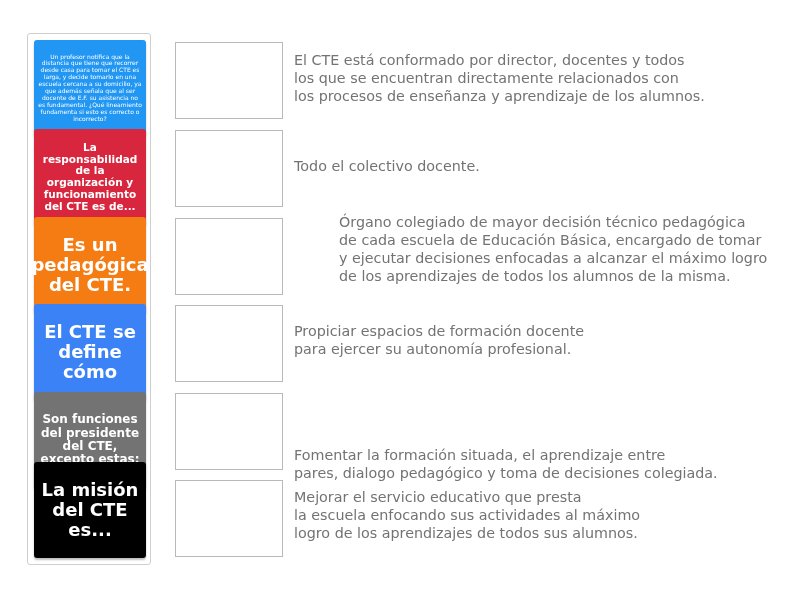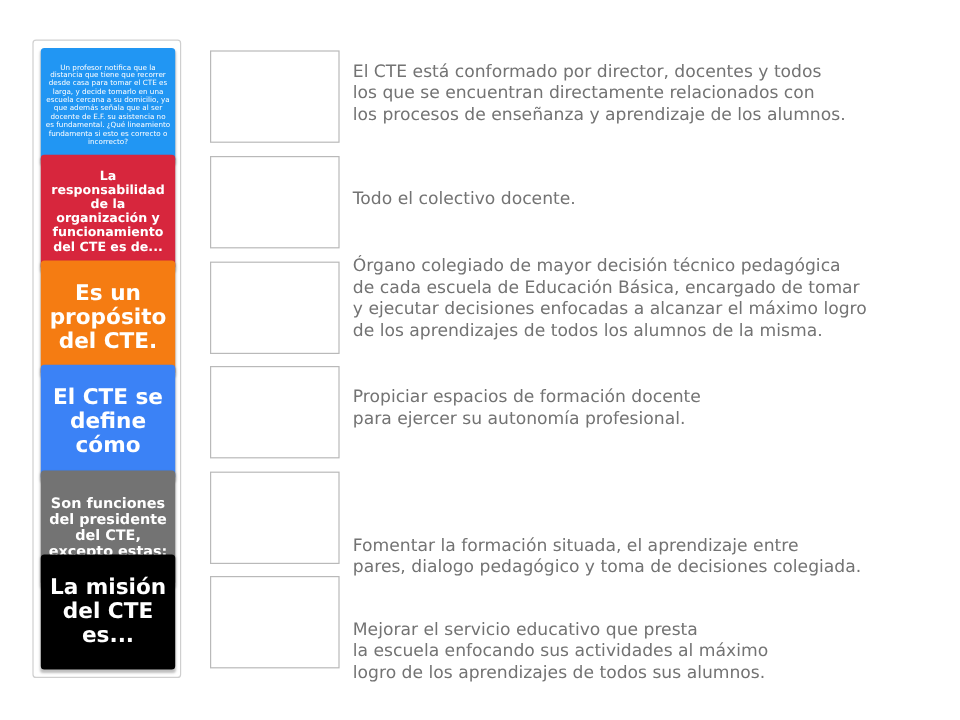--- a/index.html
+++ b/index.html
@@ -33,21 +33,21 @@
 <body>
 
 <div class="tray">
   <div class="card" style="top:6px;background:#2196f3;font-size:6px;line-height:1.15;font-weight:normal;">
     <span>Un profesor notifica que la distancia que tiene que recorrer desde casa para tomar el CTE es larga, y decide tomarlo en una escuela cercana a su domicilio, ya que además señala que al ser docente de E.F. su asistencia no es fundamental. ¿Qué lineamiento fundamenta si esto es correcto o incorrecto?</span>
   </div>
   <div class="card" style="top:95px;background:#d7263d;font-size:10.5px;">
     <span>La responsabilidad de la organización y funcionamiento del CTE es de...</span>
   </div>
   <div class="card" style="top:183px;background:#f57c12;font-size:18px;">
-    <span>Es un propósito del CTE.</span>
+    <span>Es un pedagógica del CTE.</span>
   </div>
   <div class="card" style="top:270px;background:#3b82f6;font-size:18px;">
     <span>El CTE se define cómo</span>
   </div>
   <div class="card" style="top:358px;background:#737373;font-size:12px;">
     <span>Son funciones del presidente del CTE, excepto estas:</span>
   </div>
   <div class="card" style="top:428px;background:#000000;font-size:18px;">
     <span>La misión del CTE es...</span>
   </div>
@@ -57,23 +57,23 @@
 <div class="slot" style="top:130px;"></div>
 <div class="slot" style="top:218px;"></div>
 <div class="slot" style="top:305px;"></div>
 <div class="slot" style="top:393px;"></div>
 <div class="slot" style="top:480px;"></div>
 
 <div class="desc" style="top:51px;">El CTE está conformado por director, docentes y todos
 los que se encuentran directamente relacionados con
 los procesos de enseñanza y aprendizaje de los alumnos.</div>
 <div class="desc" style="top:157px;">Todo el colectivo docente.</div>
-<div class="desc" style="top:213px;">Órgano colegiado de mayor decisión técnico pedagógica
+<div class="desc" style="top:213px;margin-left:45px;">Órgano colegiado de mayor decisión técnico pedagógica
 de cada escuela de Educación Básica, encargado de tomar
 y ejecutar decisiones enfocadas a alcanzar el máximo logro
 de los aprendizajes de todos los alumnos de la misma.</div>
 <div class="desc" style="top:322px;">Propiciar espacios de formación docente
 para ejercer su autonomía profesional.</div>
 <div class="desc" style="top:410px;margin-top:36px;">Fomentar la formación situada, el aprendizaje entre
 pares, dialogo pedagógico y toma de decisiones colegiada.</div>
-<div class="desc" style="top:488px;margin-top:28px;">Mejorar el servicio educativo que presta
+<div class="desc" style="top:488px;">Mejorar el servicio educativo que presta
 la escuela enfocando sus actividades al máximo
 logro de los aprendizajes de todos sus alumnos.</div>
 
 </body></html>

